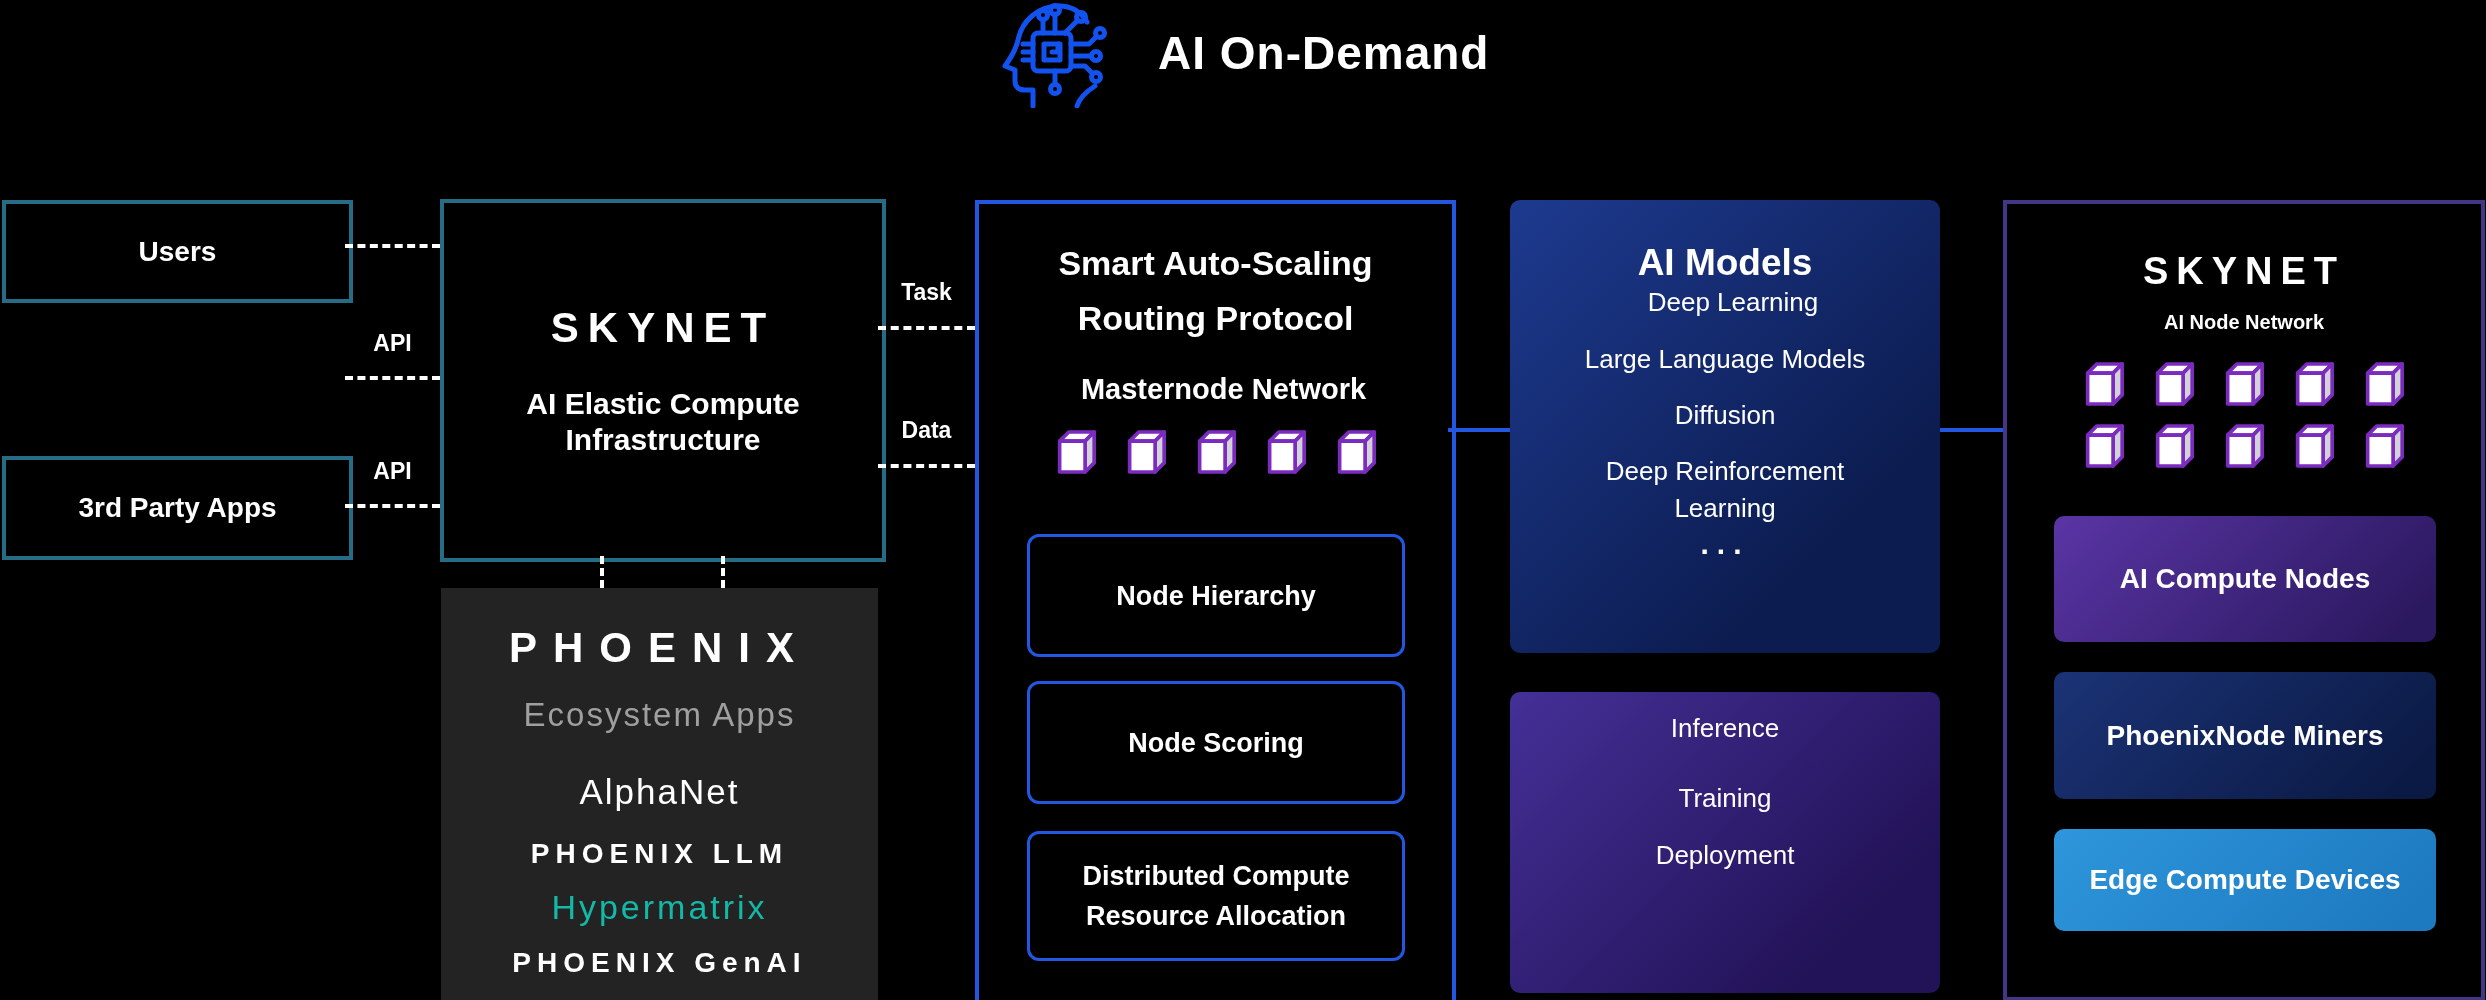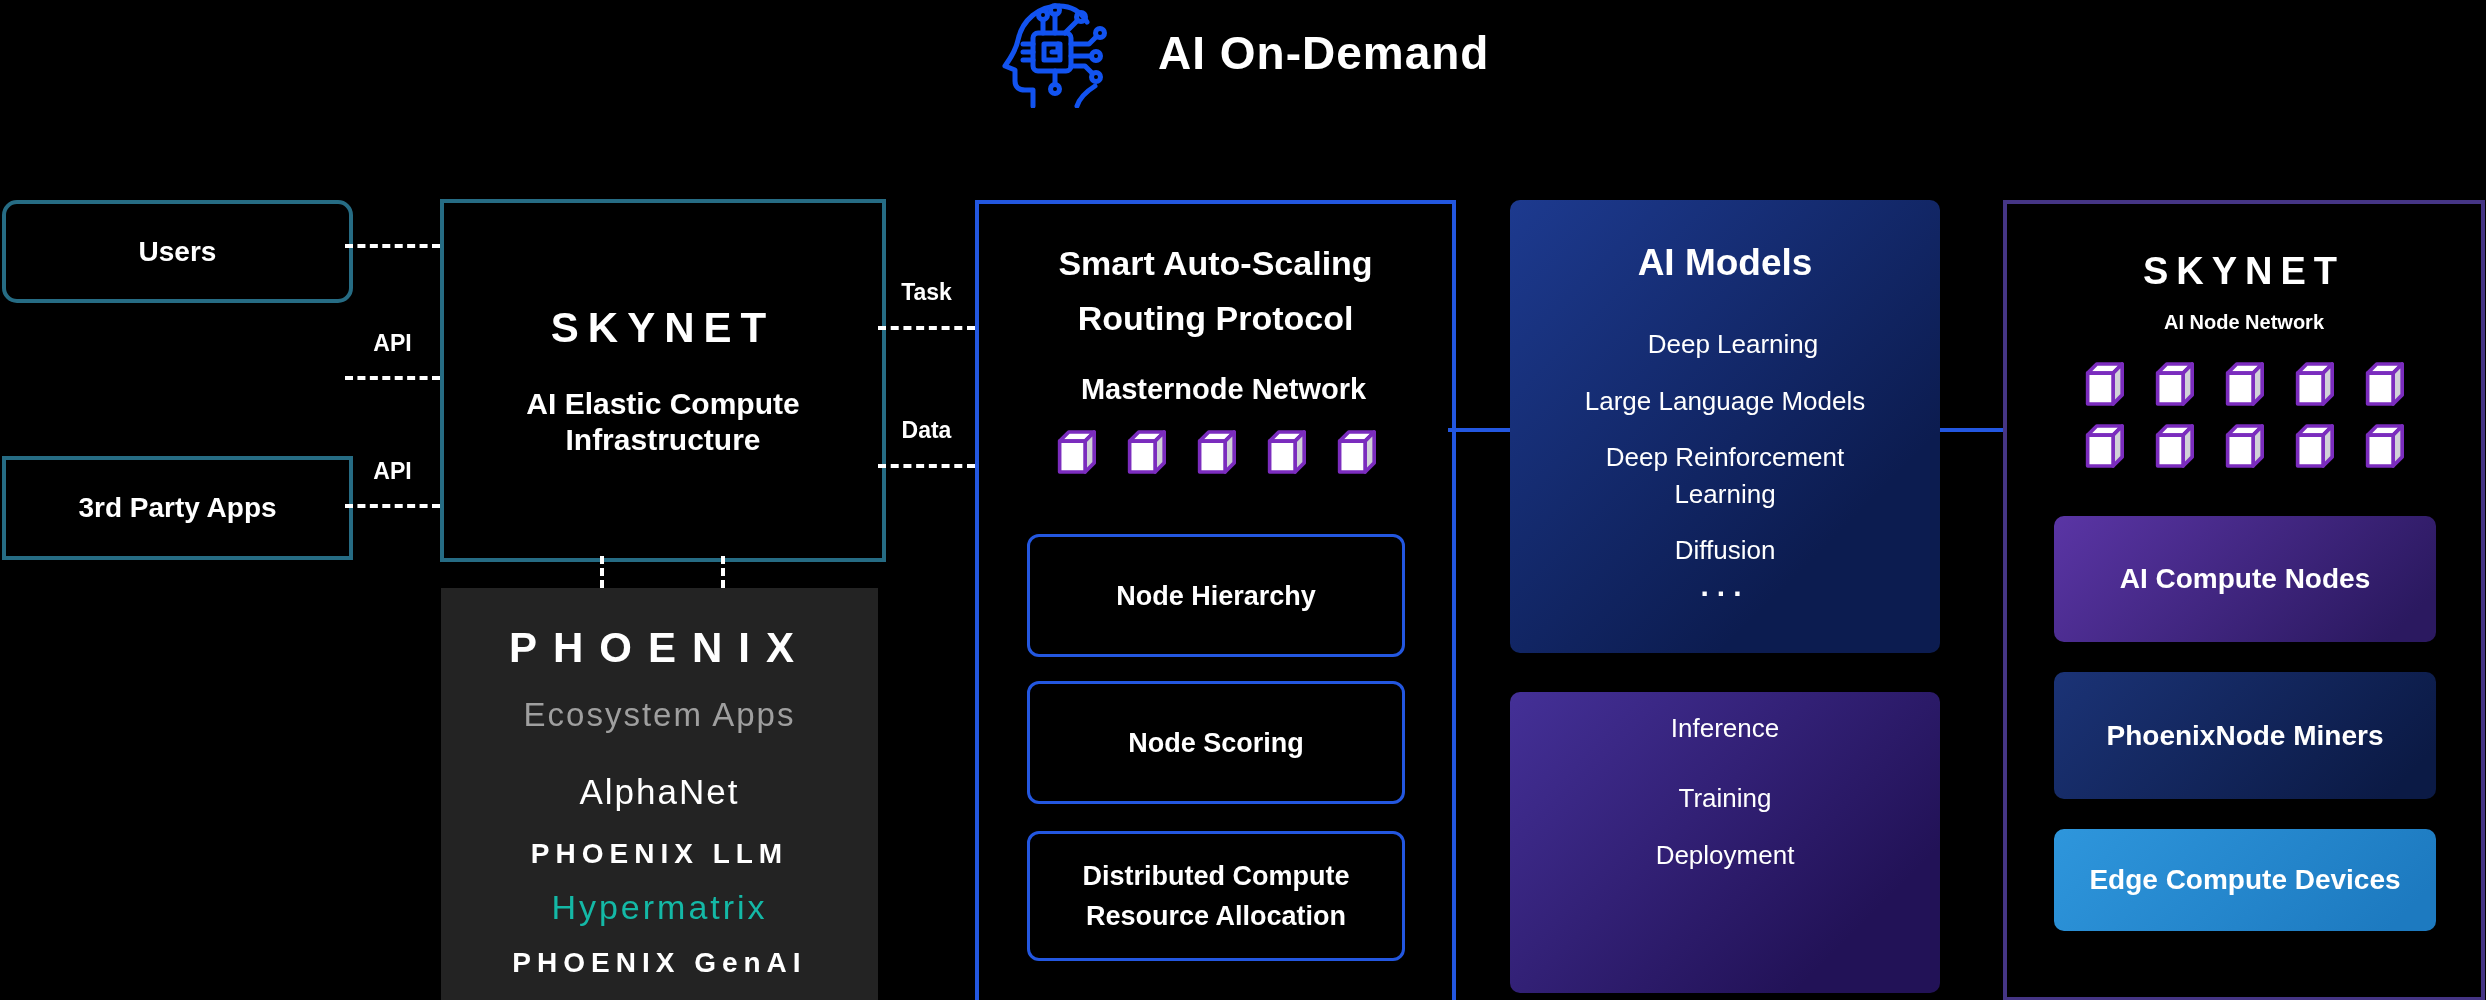--- a/index.html
+++ b/index.html
@@ -76,21 +76,21 @@
     <path d="M78 66 L92 66 L99 73"></path>
       <circle cx="103" cy="77" r="4.5"></circle>
     <path d="M62 71 V84"></path>
       <circle cx="62" cy="89" r="4.5"></circle>
     <path d="M40 44 H30"></path>
       <path d="M40 52 H30"></path>
       <path d="M40 60 H30"></path>
   </svg>
   <div class="abs hdr-title" style="left:1158px;top:26px;">AI On-Demand</div>
 
-  <div class="abs teal-box" style="left:2px;top:200px;width:343px;height:95px;border-radius:15px;">
+  <div class="abs teal-box" style="left:2px;top:200px;width:343px;height:95px;">
     <span class="client-label">Users</span>
   </div>
   <div class="abs teal-box" style="left:2px;top:456px;width:343px;height:96px;">
     <span class="client-label">3rd Party Apps</span>
   </div>
 
   <div class="abs dash-h" style="left:345px;top:244px;width:95px;"></div>
   <div class="abs conn-label" style="left:345px;top:330px;width:95px;">API</div>
   <div class="abs dash-h" style="left:345px;top:376px;width:95px;"></div>
   <div class="abs conn-label" style="left:345px;top:458px;width:95px;">API</div>
@@ -161,24 +161,24 @@
     <div class="abs module-box" style="left:48px;top:627px;width:372px;height:124px;">
       <span class="module-label" style="width:330px;">Distributed Compute Resource Allocation</span>
     </div>
   </div>
 
   <div class="abs blue-line" style="left:1448px;top:428px;width:64px;"></div>
   <div class="abs blue-line" style="left:1938px;top:428px;width:67px;"></div>
 
   <div class="abs card grad-navy" style="left:1510px;top:200px;width:430px;height:453px;">
     <div class="card-title" style="margin-top:42px;">AI Models</div>
-    <div class="card-item" style="margin-top:42px;padding-left:16px;">Deep Learning</div>
+    <div class="card-item" style="padding-left:16px;">Deep Learning</div>
     <div class="card-item" style="margin-top:20px;">Large Language Models</div>
+    <div class="card-item" style="margin-top:19px;">Diffusion</div>
     <div class="card-item" style="margin-top:19px;width:300px;margin-left:auto;margin-right:auto;">Deep Reinforcement Learning</div>
-    <div class="card-item" style="margin-top:19px;">Diffusion</div>
     <div class="dots">...</div>
   </div>
 
   <div class="abs card grad-purple" style="left:1510px;top:692px;width:430px;height:301px;">
     <div class="card-item" style="margin-top:18px;">Inference</div>
     <div class="card-item" style="margin-top:33px;">Training</div>
     <div class="card-item" style="margin-top:20px;">Deployment</div>
   </div>
 
   <div class="abs purple-box" style="left:2003px;top:200px;width:474px;height:793px;">

